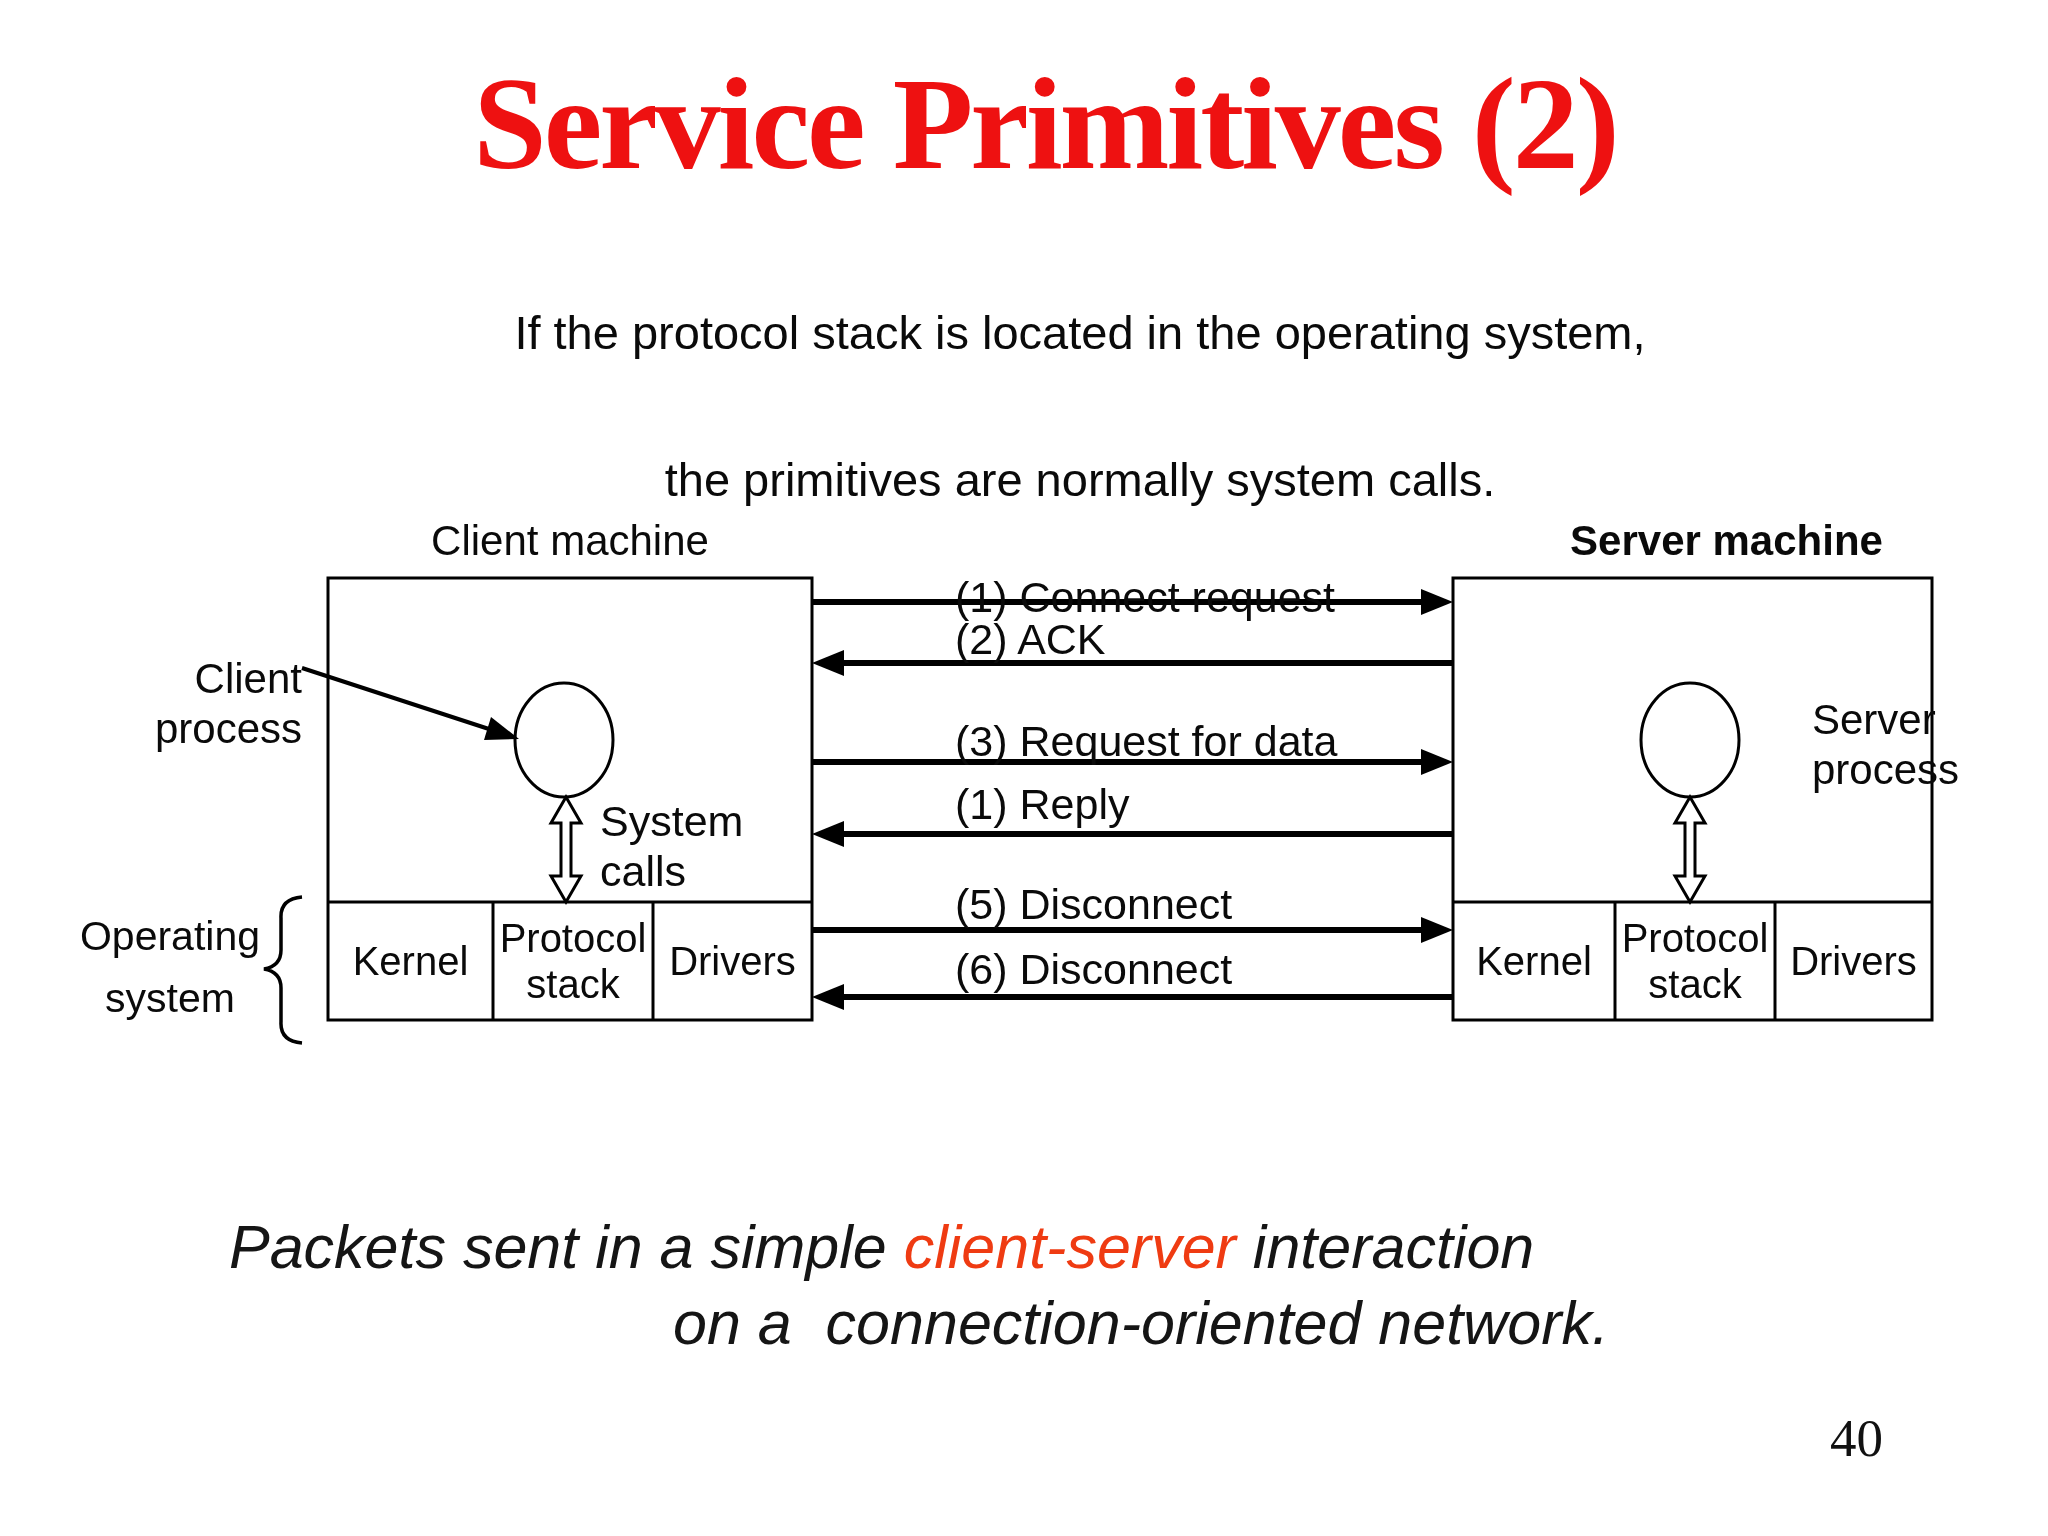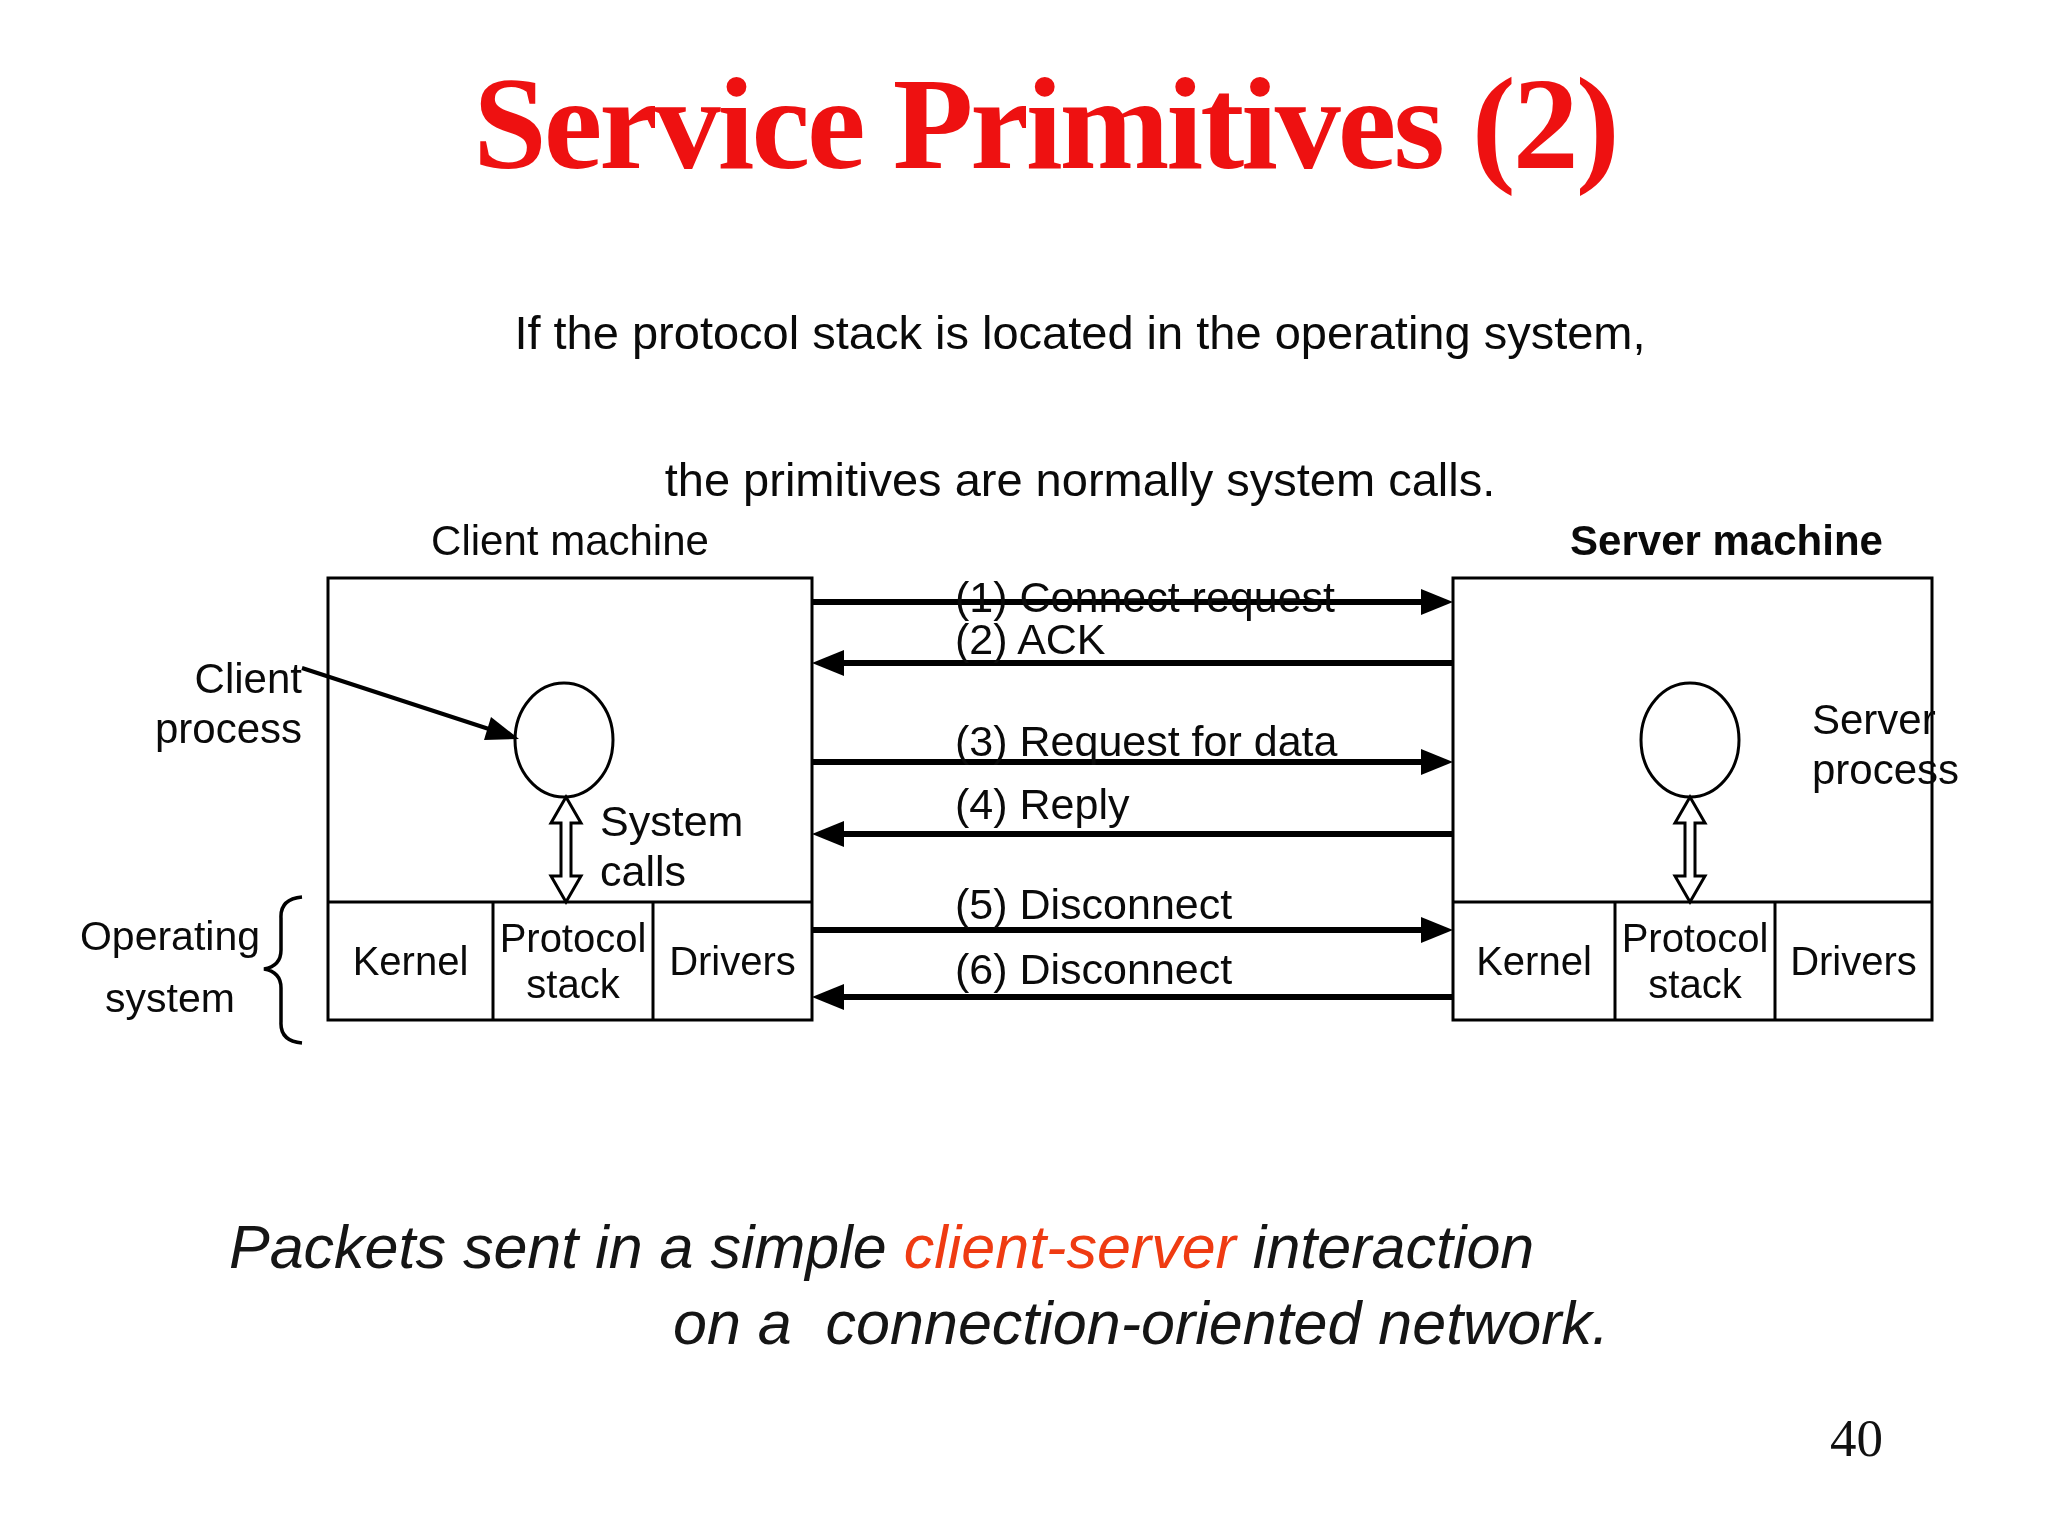--- a/index.html
+++ b/index.html
@@ -100,21 +100,21 @@
 
   <div class="abs dlabel" style="left:1812px;top:695px;white-space:pre-line;">Server
 process</div>
 
   <div class="abs dlabel os-label" style="white-space:pre-line;">Operating
 system</div>
 
   <div class="abs msg-label" style="top:545px;margin-top:28px;">(1) Connect request</div>
   <div class="abs msg-label" style="top:615px;">(2) ACK</div>
   <div class="abs msg-label" style="top:717px;">(3) Request for data</div>
-  <div class="abs msg-label" style="top:780px;">(4) Reply</div>
+  <div class="abs msg-label" style="top:780px;">(1) Reply</div>
   <div class="abs msg-label" style="top:880px;">(5) Disconnect</div>
   <div class="abs msg-label" style="top:945px;">(6) Disconnect</div>
 
   <div class="abs cell" style="left:328px;width:165px;">Kernel</div>
   <div class="abs cell" style="left:493px;width:160px;">Protocol stack</div>
   <div class="abs cell" style="left:653px;width:159px;">Drivers</div>
 
   <div class="abs cell" style="left:1453px;width:162px;">Kernel</div>
   <div class="abs cell" style="left:1615px;width:160px;">Protocol stack</div>
   <div class="abs cell" style="left:1775px;width:157px;">Drivers</div>

